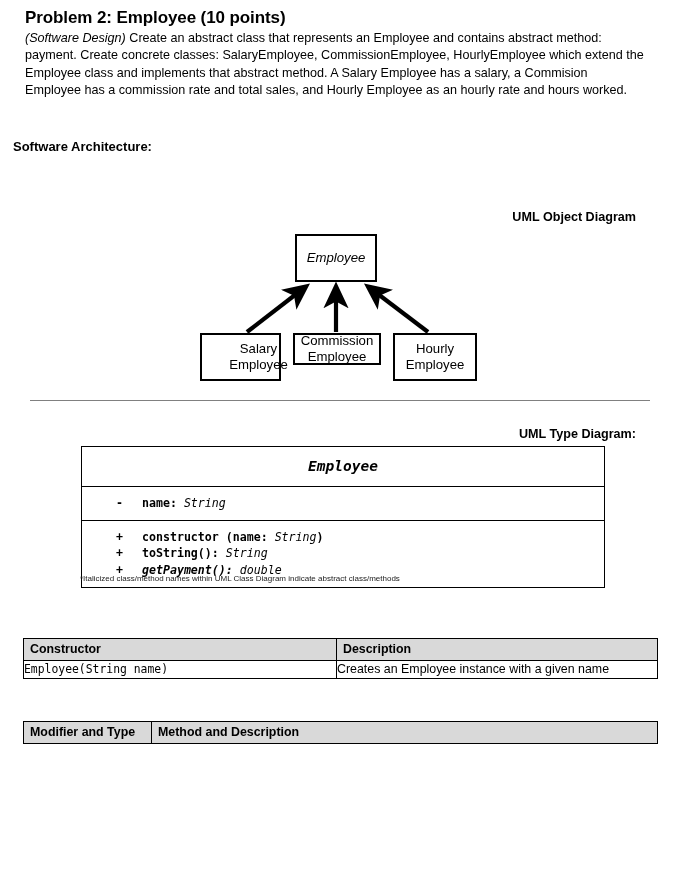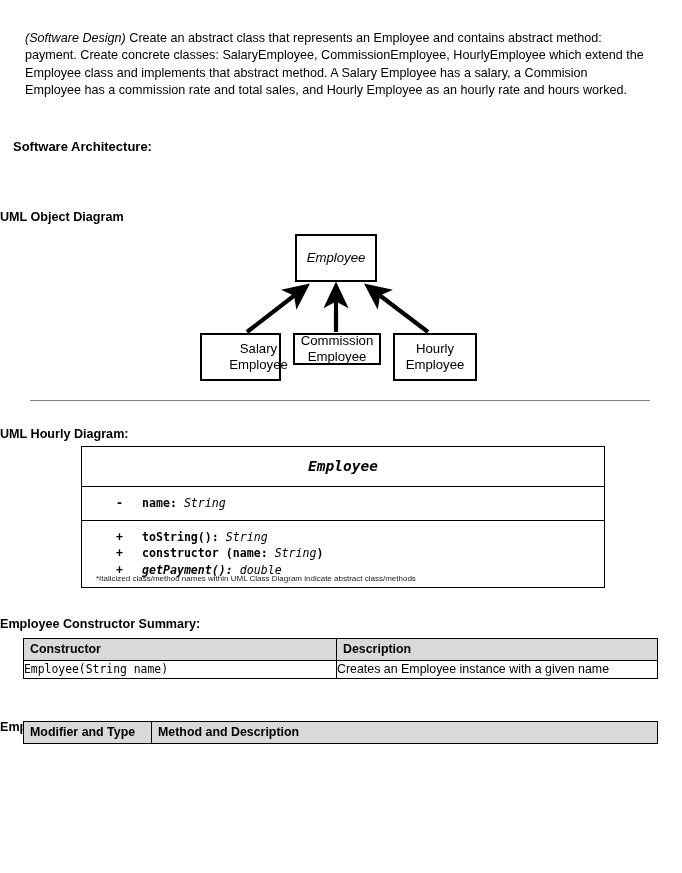--- a/index.html
+++ b/index.html
@@ -54,21 +54,21 @@
     font-weight: bold;
   }
   #arch-heading { top: 139px; }
   #arch-para { top: 157px; width: 600px; }
 
   
   .caption {
     position: absolute;
     font-size: 12.6px;
     font-weight: bold;
-    text-align: left;
+    text-align: right;
     width: 636px;
     left: 0;
   }
   #cap-object { top: 210px; }
   #cap-class  { top: 427px; }
   #cap-ctor   { top: 617px; }
   #cap-api    { top: 720px; }
 
   
   #object-diagram {
@@ -148,21 +148,21 @@
   .cd-vis {
     display: inline-block;
     width: 26px;
     font-weight: bold;
   }
   .cd-b { font-weight: bold; }
   .cd-i { font-style: italic; }
   .cd-bi { font-weight: bold; font-style: italic; }
   #cd-note {
     position: absolute;
-    left: 96px;
+    left: 80px;
     top: 574px;
     font-size: 8px;
     color: #1a1a1a;
     white-space: nowrap;
   }
 
   
   .dtable {
     position: absolute;
     left: 23px;
@@ -200,20 +200,21 @@
     line-height: 16px;
   }
   #ctor-table { top: 638px; }
   #api-table  { top: 721px; }
 </style>
 </head>
 <body>
 
 <div class="page">
 
+  <div class="h-problem">Problem 2: Employee (10 points)</div>
 
   <div class="prose" id="intro-para"><span class="ital">(Software Design)</span><span> Create an abstract class that represents an Employee and contains abstract method: payment. Create concrete classes: SalaryEmployee, CommissionEmployee, HourlyEmployee which extend the Employee class and implements that abstract method. A Salary Employee has a salary, a Commision Employee has a commission rate and total sales, and Hourly Employee as an hourly rate and hours worked.</span></div>
 
   <div class="h-sub" id="arch-heading">Software Architecture:</div>
 
   <div class="caption" id="cap-object">UML Object Diagram</div>
 
   <div id="object-diagram">
     <svg viewBox="0 0 682 158" xmlns="http://www.w3.org/2000/svg">
       <defs>
@@ -244,41 +245,40 @@
     </div>
 
     <div class="obox" id="obox-hourly">
       <span>Hourly</span>
       <span>Employee</span>
     </div>
   </div>
 
   <div id="divider"></div>
 
-  <div class="caption" id="cap-class">UML Hourly Diagram:</div>
+  <div class="caption" id="cap-class">UML Type Diagram:</div>
 
   <div id="class-diagram">
     <div class="cd-section" id="cd-title">Employee</div>
 
     <div class="cd-section" id="cd-fields">
       <div class="cd-row"><span class="cd-vis">-</span><span class="cd-b">name:</span> <span class="cd-i">String</span></div>
     </div>
 
     <div class="cd-section" id="cd-methods">
+      <div class="cd-row"><span class="cd-vis">+</span><span class="cd-b">constructor</span><span class="cd-b"> (name:</span> <span class="cd-i">String</span><span class="cd-b">)</span></div>
+
       <div class="cd-row"><span class="cd-vis">+</span><span class="cd-b">toString():</span> <span class="cd-i">String</span></div>
 
-      <div class="cd-row"><span class="cd-vis">+</span><span class="cd-b">constructor</span><span class="cd-b"> (name:</span> <span class="cd-i">String</span><span class="cd-b">)</span></div>
-
       <div class="cd-row"><span class="cd-vis">+</span><span class="cd-bi">getPayment():</span> <span class="cd-i">double</span></div>
     </div>
   </div>
 
   <div id="cd-note">*Italicized class/method names  within UML Class Diagram  indicate abstract class/methods</div>
 
-  <div class="caption" id="cap-ctor">Employee Constructor Summary:</div>
 
   <table class="dtable" id="ctor-table">
     <colgroup>
         <col style="width:313px">
         <col style="width:321px">
       </colgroup>
     <thead>
       <tr>
         <th>Constructor</th>
         <th>Description</th>

